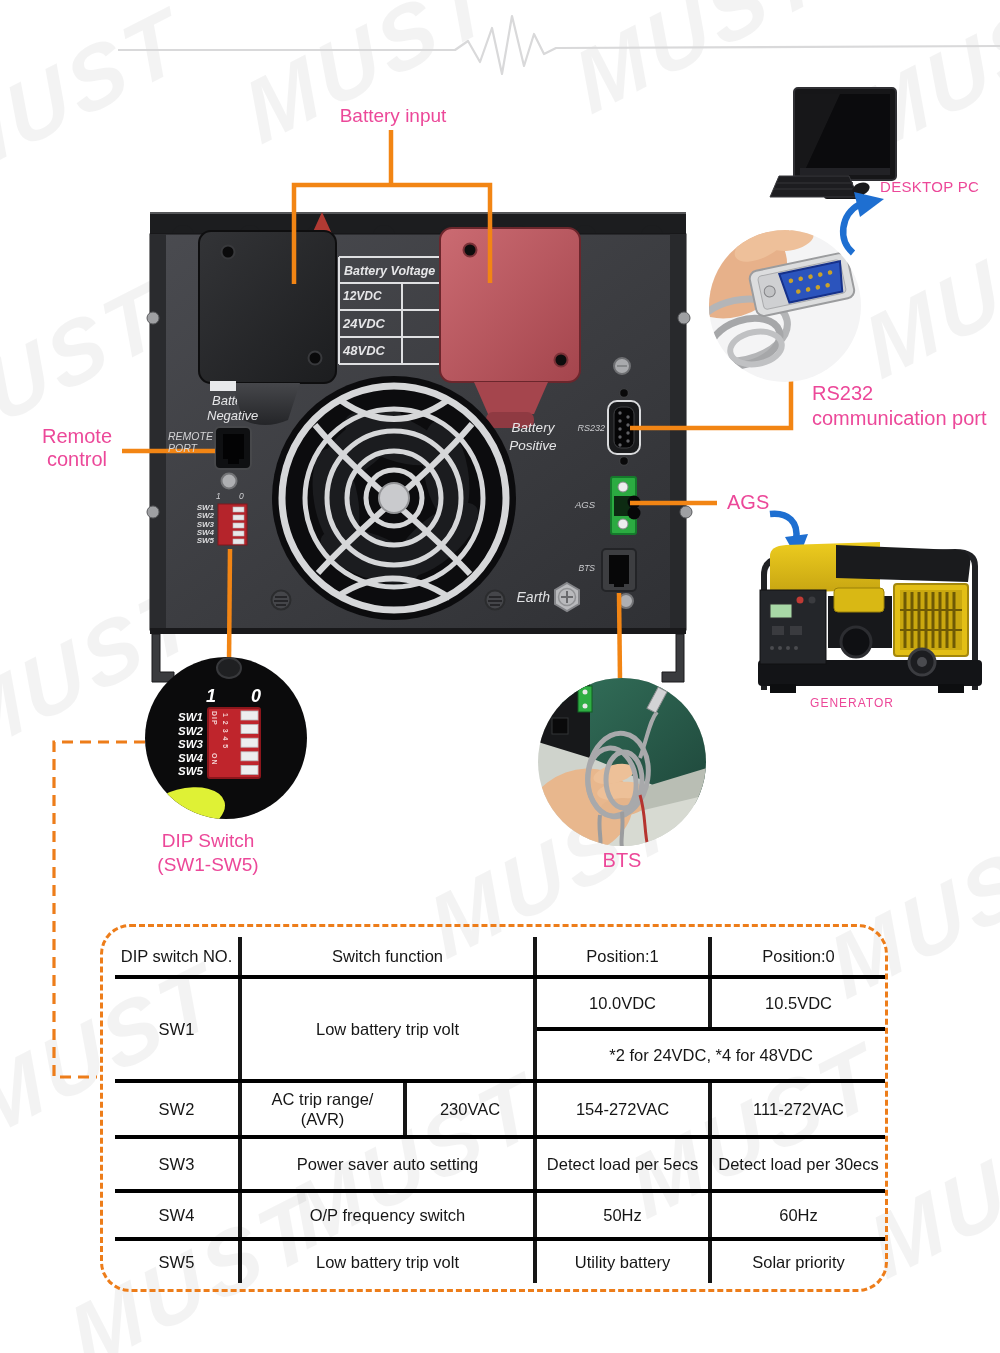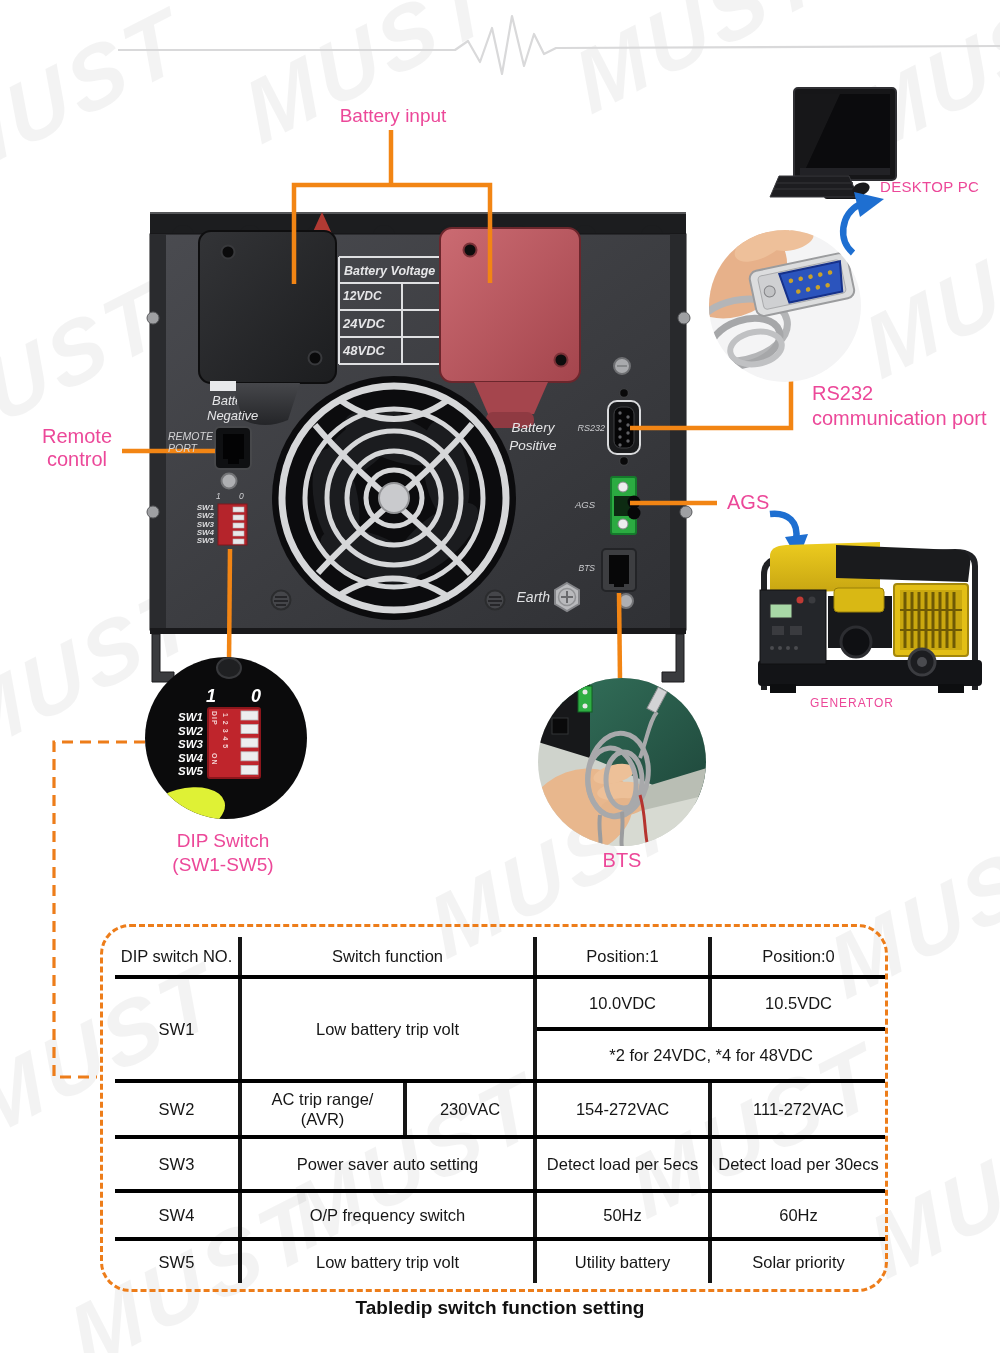--- a/index.html
+++ b/index.html
@@ -403,21 +403,21 @@
     <span class="line">Remote</span>
     <span class="line">control</span>
   </div>
   <div class="lab" style="left:812px;top:381px;font-size:20px;line-height:25px">
     <span class="line">RS232</span>
     <span class="line">communication port</span>
   </div>
   <div class="lab" style="left:727px;top:491px;font-size:20px">AGS</div>
   <div class="lab" style="left:880px;top:178px;font-size:15px;letter-spacing:0.3px">DESKTOP PC</div>
   <div class="lab center" style="left:772px;top:696px;width:160px;font-size:12px;letter-spacing:1px">GENERATOR</div>
-  <div class="lab center" style="left:129px;top:829px;width:188px;font-size:19px;line-height:24px">
+  <div class="lab center" style="left:114px;top:829px;width:188px;font-size:19px;line-height:24px">
     <span class="line">DIP Switch</span>
     <span class="line">(SW1-SW5)</span>
   </div>
   <div class="lab center" style="left:572px;top:849px;width:100px;font-size:20px">BTS</div>
 
   <div class="dev" style="left:344px;top:264px;font-size:12.5px;font-weight:bold">Battery Voltage</div>
   <div class="dev" style="left:343px;top:289px;font-size:12px;font-weight:bold">12VDC</div>
   <div class="dev" style="left:343px;top:316px;font-size:13px;font-weight:bold">24VDC</div>
   <div class="dev" style="left:343px;top:343px;font-size:13px;font-weight:bold">48VDC</div>
   <div class="dev" style="left:168px;top:431px;font-size:10.5px;line-height:11.5px;color:#d4d4d6">
@@ -507,15 +507,14 @@
       <td class="bb">60Hz</td>
     </tr>
     <tr style="height:44px">
       <td class="br">SW5</td>
       <td class="br" colspan="2">Low battery trip volt</td>
       <td class="br">Utility battery</td>
       <td>Solar priority</td>
     </tr>
   </tbody>
     </table>
-  <div class="caption">Tabledip switch function setting</div>
 
 </div>
 
 </body></html>

